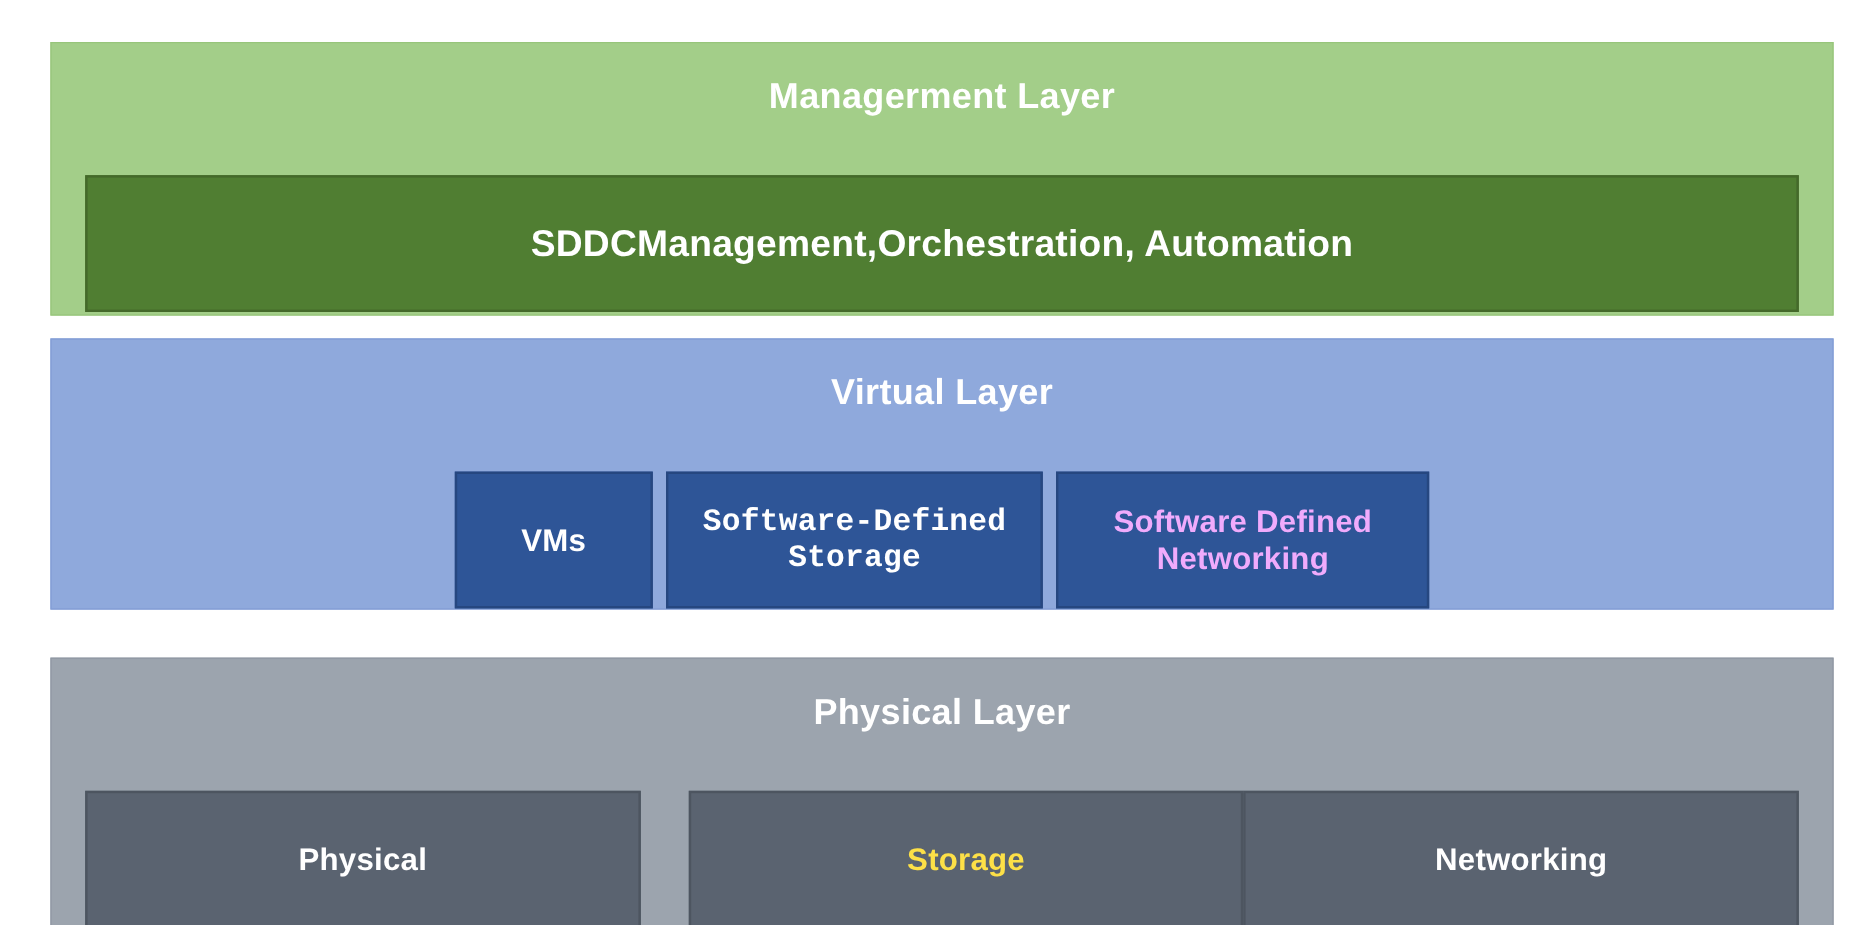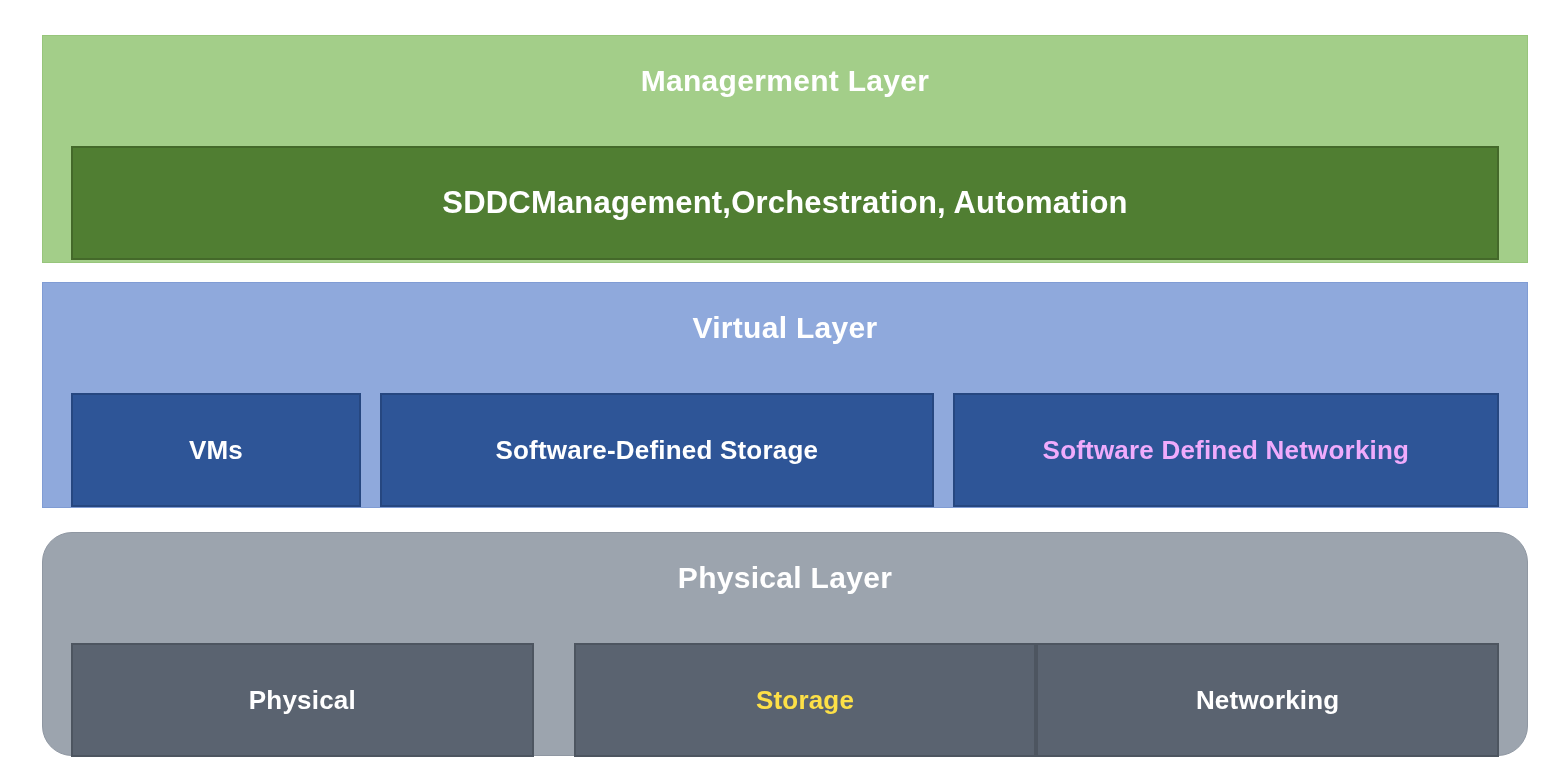--- a/index.html
+++ b/index.html
@@ -21,21 +21,21 @@
     width: 1486px;
     box-sizing: border-box;
     padding: 0 28px;
     display: flex;
     flex-direction: column;
     border: 1px solid rgba(0,0,0,0.10);
     gap: 20px;
   }
   .layer-management { top: 35px;  height: 228px; }
   .layer-virtual    { top: 282px; height: 226px; }
-  .layer-physical   { top: 532px; height: 224px; border-radius: 30px; }
+  .layer-physical   { top: 548px; height: 224px; }
 
   .layer-title {
     height: 90px;
     flex: 0 0 auto;
     display: flex;
     align-items: center;
     justify-content: center;
     color: #ffffff;
     font-size: 30px;
     font-weight: 700;
@@ -70,25 +70,25 @@
 
 <div class="canvas">
 
   <section class="layer layer-management" style="background: rgb(163, 206, 137); border-color: rgb(151, 197, 123);">
     <div class="layer-title">Managerment Layer</div>
     <div class="layer-body">
       <div class="box box-full" style="background: rgb(80, 126, 50); border-color: rgb(68, 105, 42); color: rgb(255, 255, 255);">SDDCManagement,Orchestration, Automation</div>
     </div>
   </section>
 
-  <section class="layer layer-virtual" style="background: rgb(143, 169, 220); border-color: rgb(128, 156, 212);">
+  <section class="layer layer-virtual" style="background: rgb(143, 169, 220); border-color: rgb(128, 156, 212); align-items: center;">
     <div class="layer-title">Virtual Layer</div>
     <div class="layer-body">
       <div class="box v-box-vms" style="background: rgb(46, 85, 151); border-color: rgb(38, 71, 128); color: rgb(255, 255, 255);">VMs</div>
-      <div class="box v-box-sds" style="background: rgb(46, 85, 151); border-color: rgb(38, 71, 128); color: rgb(255, 255, 255);">Software-Defined Storage</div>
+      <div class="box v-box-sds" style="background: rgb(46, 85, 151); border-color: rgb(38, 71, 128); color: rgb(255, 255, 255); font-family: Liberation Mono, monospace;">Software-Defined Storage</div>
       <div class="box v-box-sdn" style="background: rgb(46, 85, 151); border-color: rgb(38, 71, 128); color: #f0abfc;">Software Defined Networking</div>
     </div>
   </section>
 
   <section class="layer layer-physical" style="background: rgb(156, 164, 174); border-color: rgb(143, 151, 162);">
     <div class="layer-title">Physical Layer</div>
     <div class="layer-body">
       <div class="box p-box" style="background: rgb(90, 99, 112); border-color: rgb(77, 85, 96); color: rgb(255, 255, 255);">Physical</div>
       <div class="box p-box" style="background: rgb(90, 99, 112); border-color: rgb(77, 85, 96); color: #fde047; margin-left: 40px;">Storage</div>
       <div class="box p-box" style="background: rgb(90, 99, 112); border-color: rgb(77, 85, 96); color: rgb(255, 255, 255);">Networking</div>

